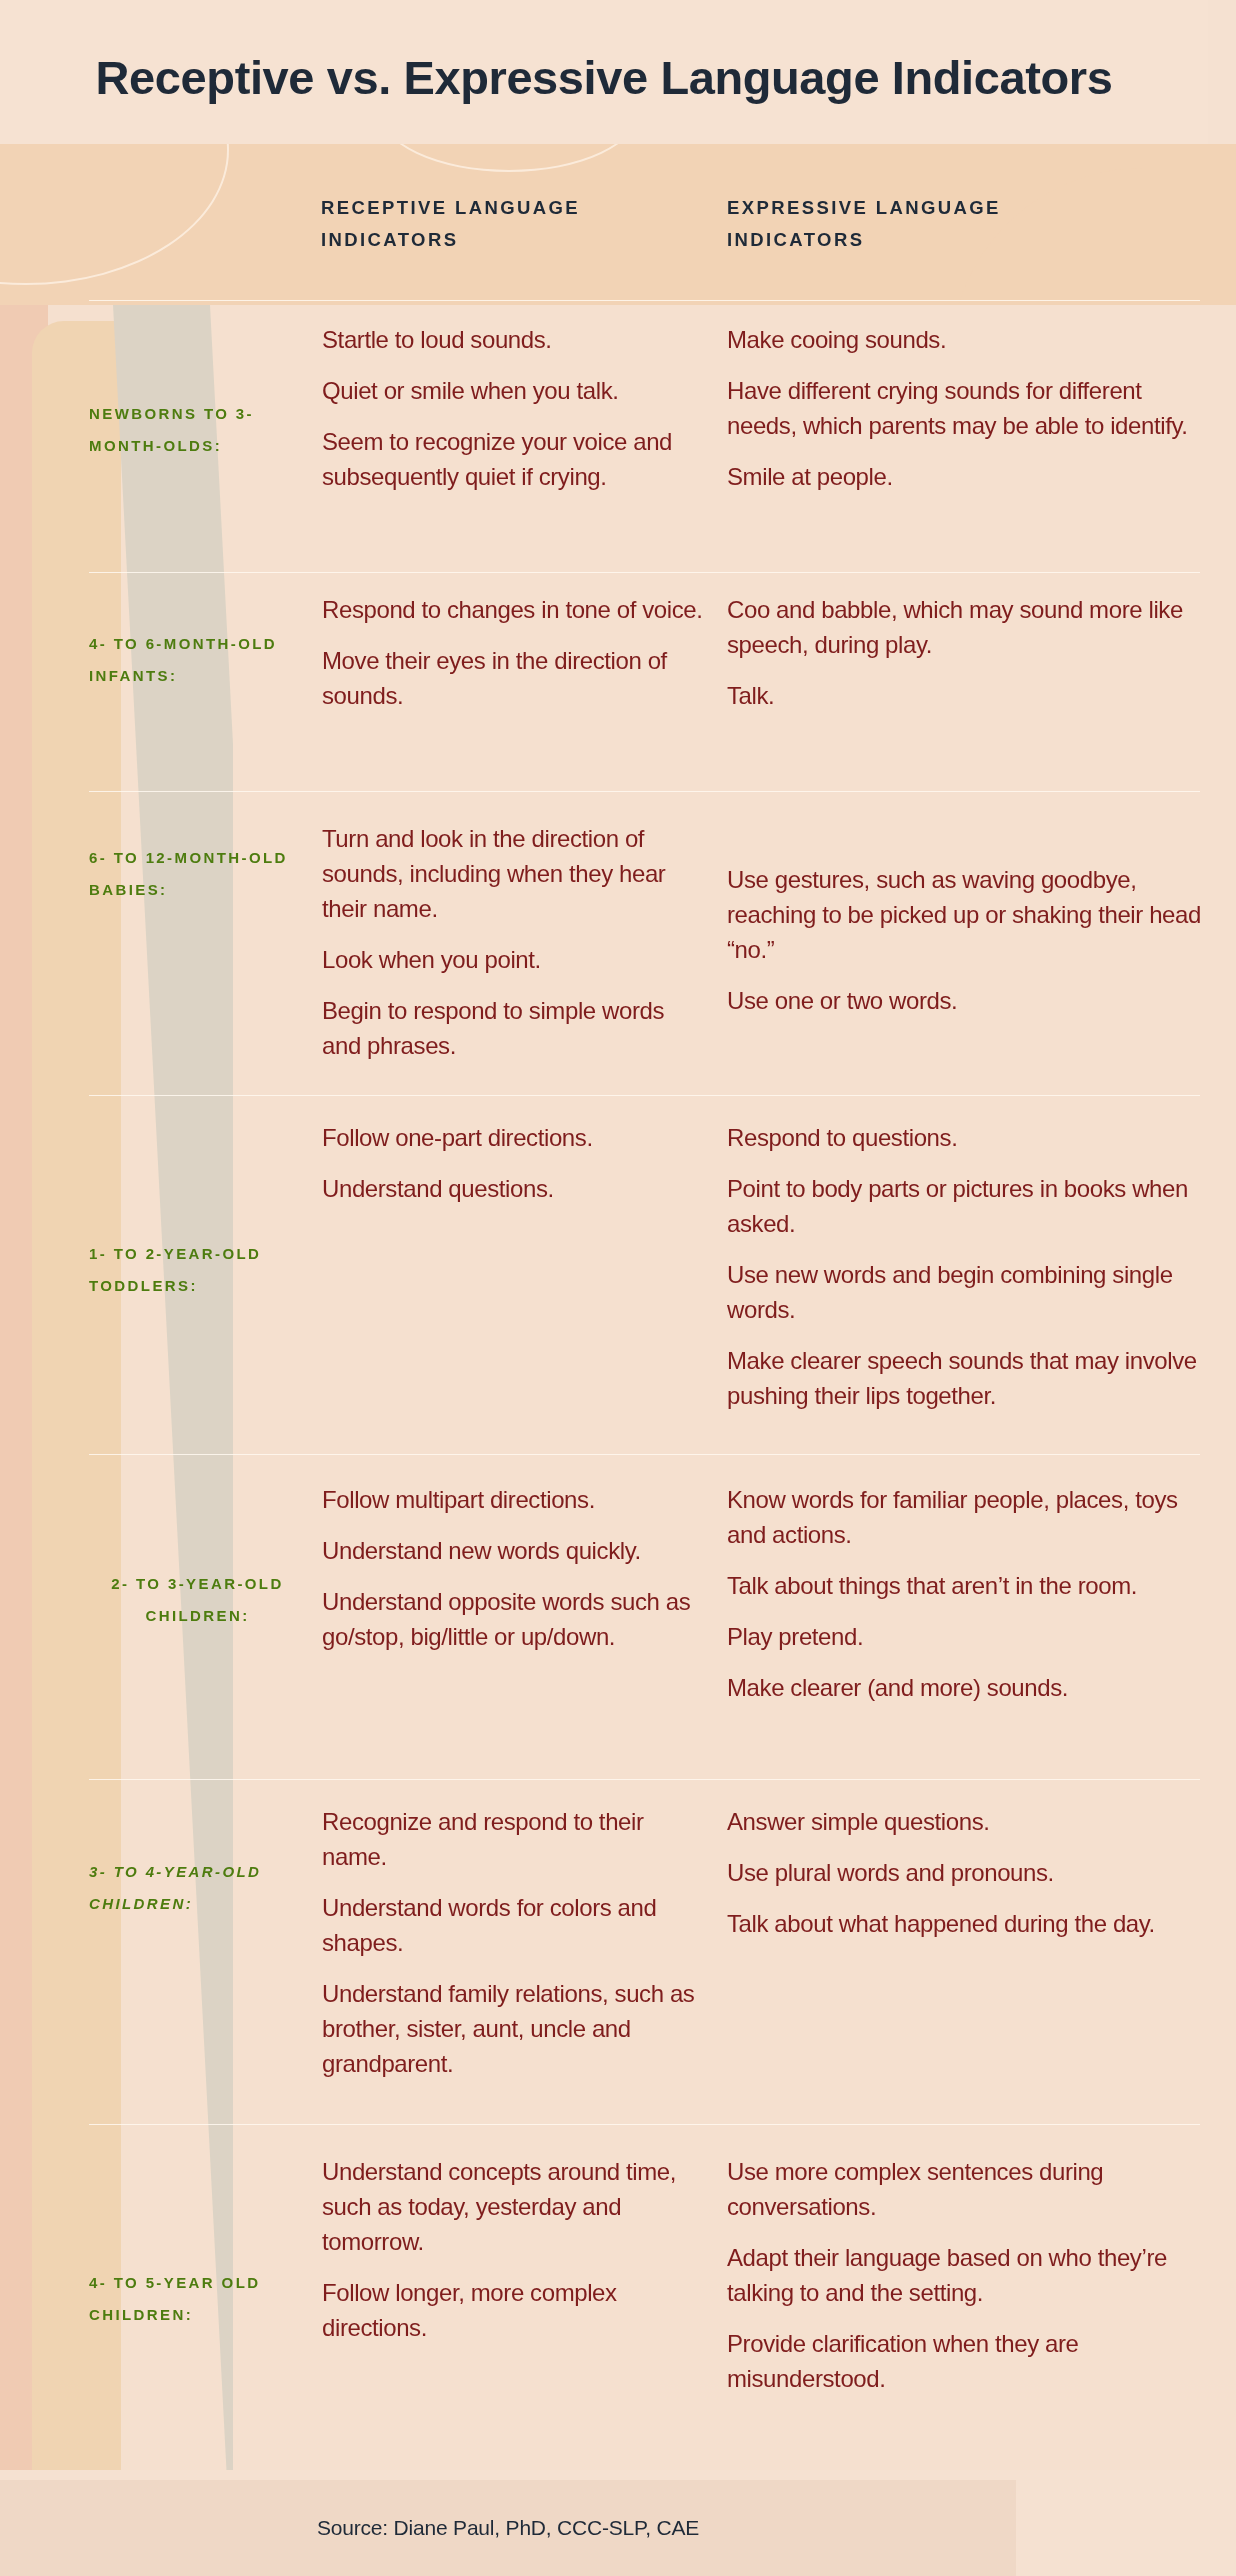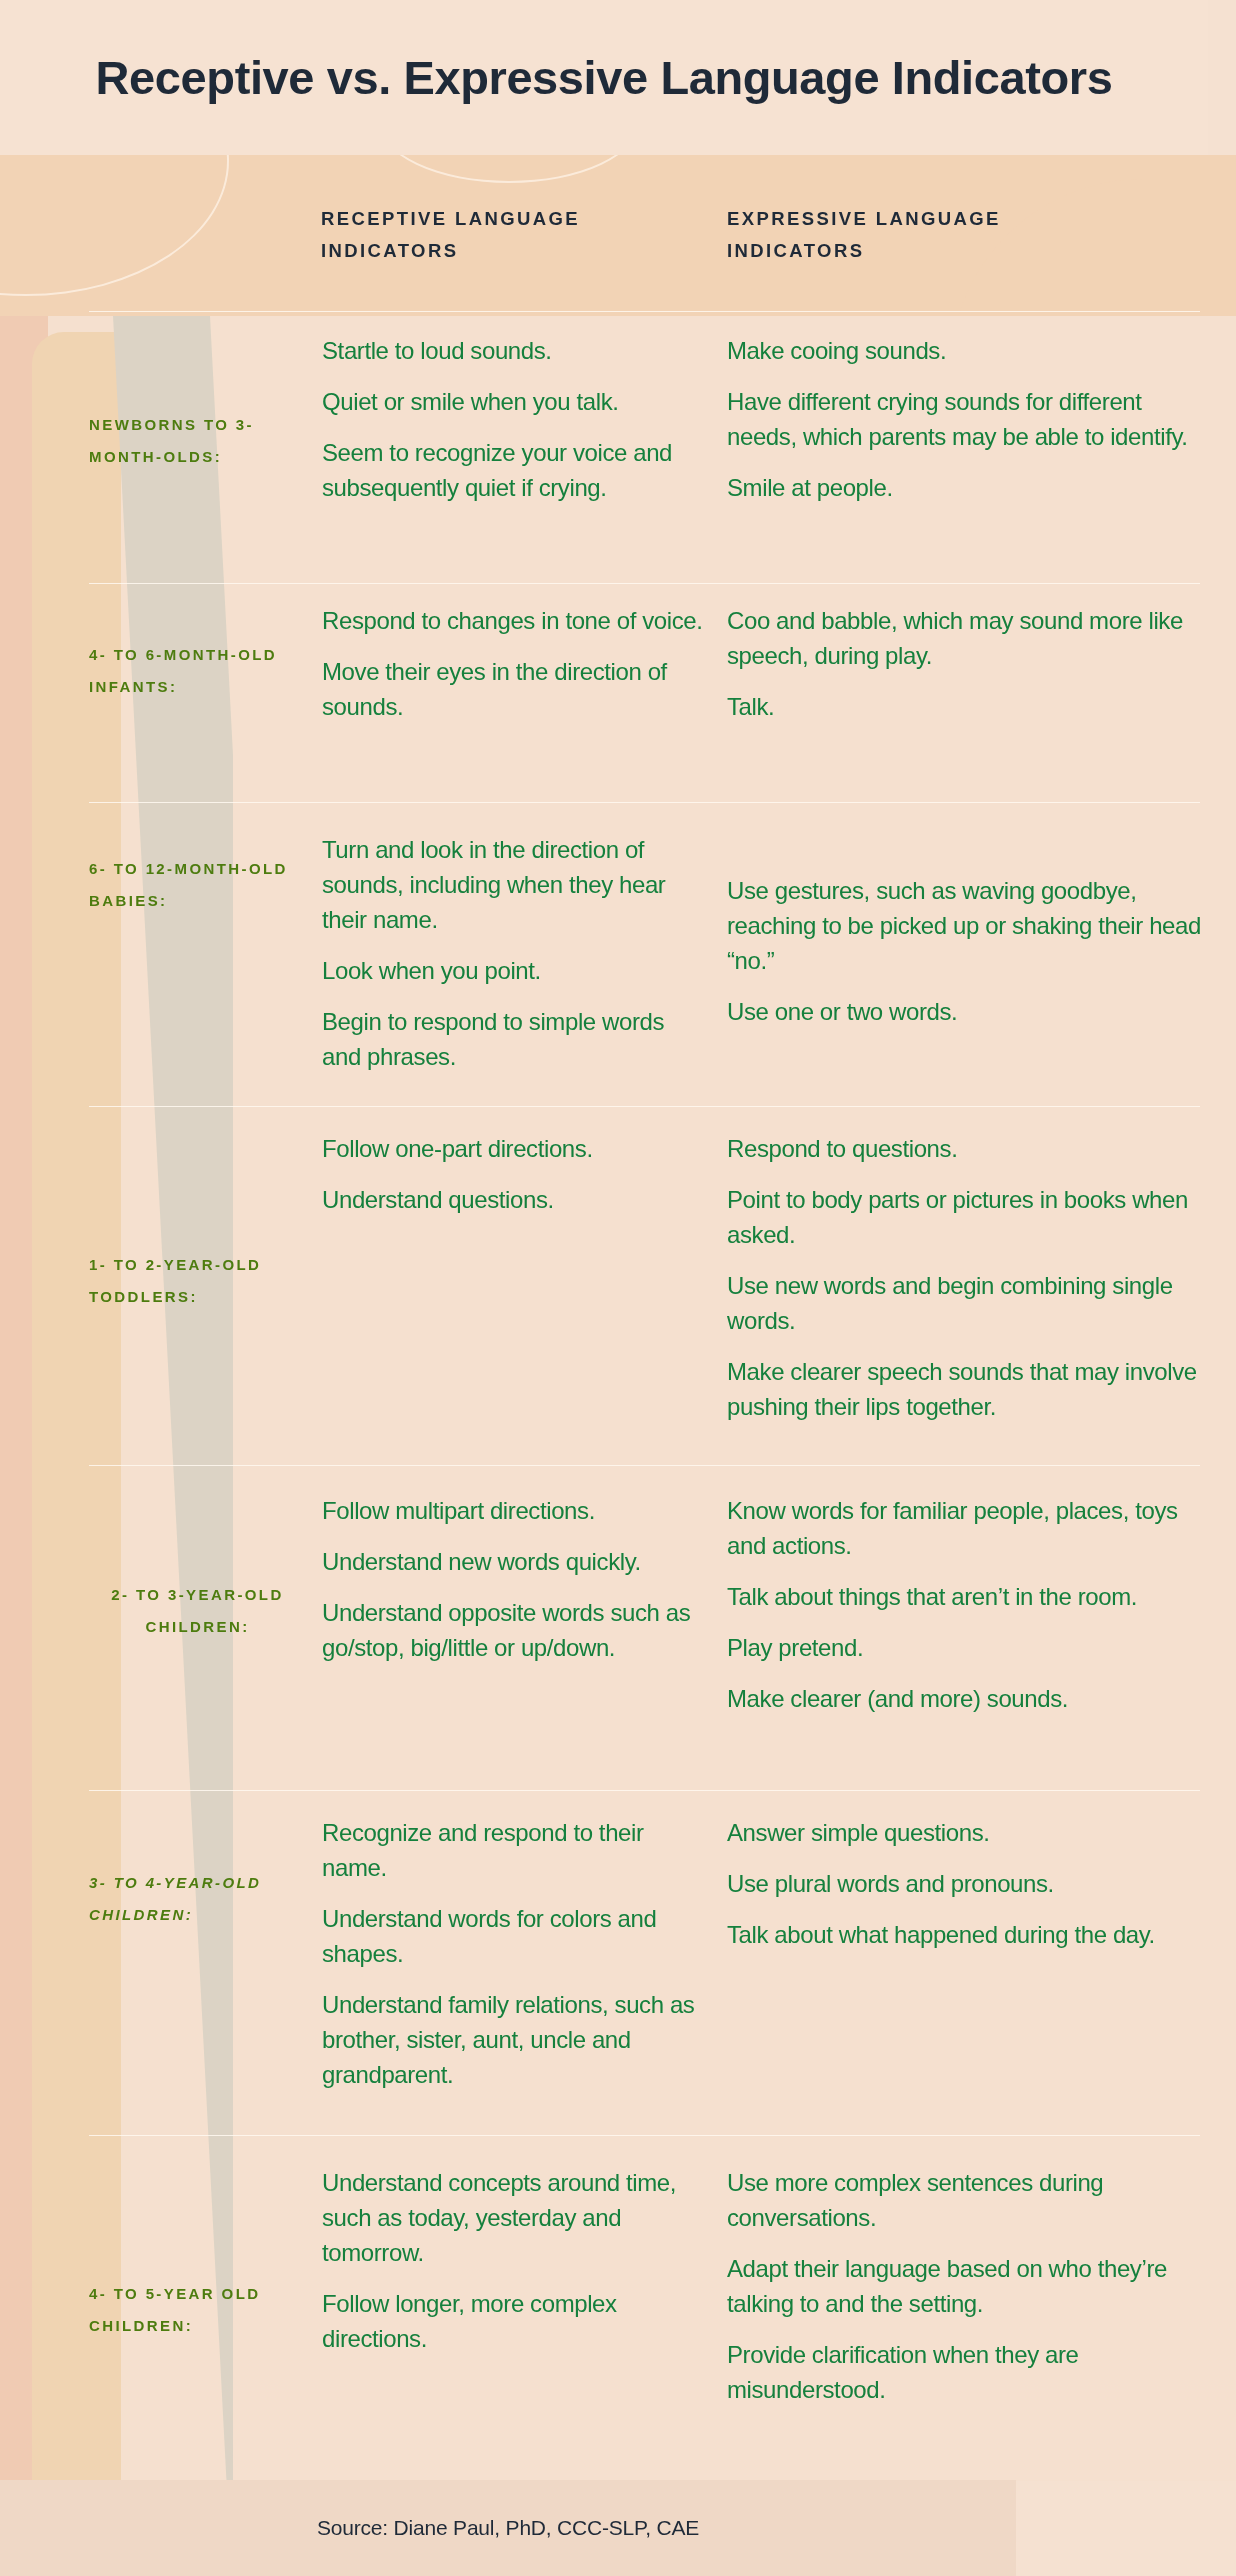--- a/index.html
+++ b/index.html
@@ -19,21 +19,21 @@
   }
   .title {
     font-family: "Liberation Sans", sans-serif;
     font-weight: bold;
     font-size: 47px;
     color: #1f2a38;
     letter-spacing: -0.4px;
     margin: 0;
   }
   .main-bg {
-    position: absolute; left: 0; top: 155px; width: 1236px; height: 2326px;
+    position: absolute; left: 0; top: 144px; width: 1236px; height: 2326px;
     background: #f5e0cf;
     overflow: hidden;
   }
   .deco-peach {
     position: absolute; left: 0; top: 0; width: 1236px; height: 161px;
     background: #f2d3b5;
   }
   .deco-blob-right {
     position: absolute; left: 950px; top: 24px; width: 483px; height: 483px;
     background: #f2d3b5; border-radius: 40% 0 0 60%;
@@ -81,21 +81,21 @@
     position: absolute; left: 0; width: 217px;
     font-weight: bold; font-size: 15px; letter-spacing: 2.4px; line-height: 32px;
     color: #4d7c0f; text-transform: uppercase;
   }
   .cell {
     position: absolute; width: 386px;
   }
   .cell.rec { left: 233px; width: 386px; }
   .cell.exp { left: 638px; width: 483px; }
   .item {
-    font-size: 24px; line-height: 35px; color: #15803d;
+    font-size: 24px; line-height: 35px; color: #7f1d1d;
     margin: 0 0 16px 0; letter-spacing: -0.4px;
   }
   .footer {
     position: absolute; left: 0; top: 2480px; width: 1016px; height: 96px;
     background: #efd8c6;
     display: flex; align-items: center; justify-content: center;
   }
   .source { font-size: 21px; color: #1f2a38; letter-spacing: -0.2px; }
 </style>
 </head>

